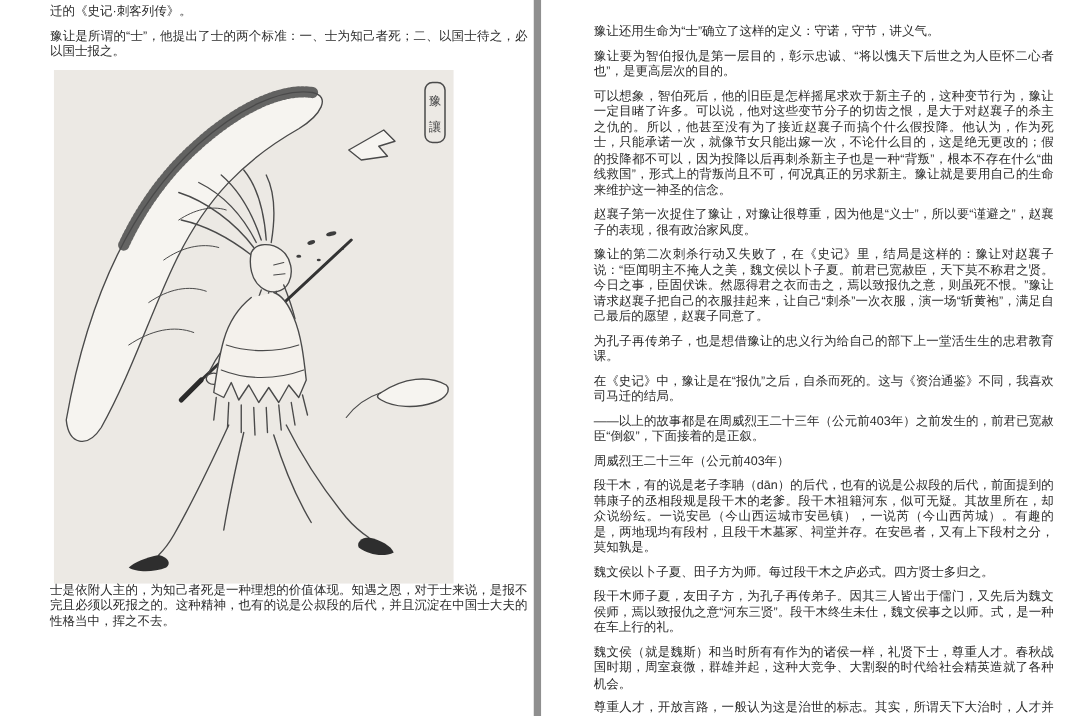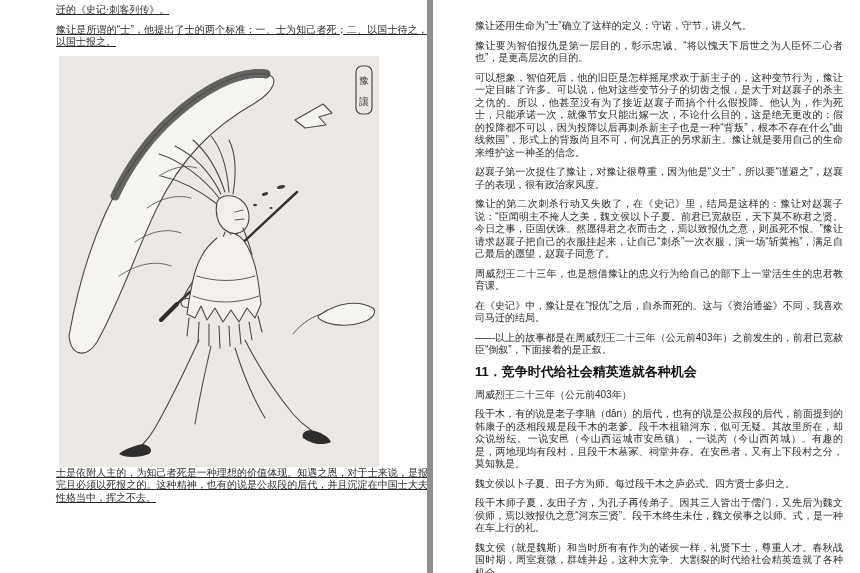--- a/index.html
+++ b/index.html
@@ -9,21 +9,21 @@
     font-family: "Liberation Sans", sans-serif;
     color: #2b2b2b;
     position: relative;
     overflow: hidden;
   }
   .page {
     position: absolute; top: 0; height: 573px;
     background: #ffffff;
     box-sizing: border-box;
   }
-  .page-left  { left: 16px;   width: 429px; padding: 4px 7px 0 40px; text-decoration: underline; }
+  .page-left  { left: 0;   width: 429px; padding: 4px 7px 0 40px; }
   .page-right { left: 433px; width: 427px; padding: 20px 17px 0 42px; }
   .page-divider {
     position: absolute; left: 427px; top: 0;
     width: 6px; height: 573px;
     background: #8f8f8f;
   }
   p.body-text {
     margin: 0 0 7px 0;
     font-size: 10px;
     line-height: 12.5px;
@@ -117,25 +117,24 @@
   </div>
 
   <div class="page-divider"></div>
 
   <div class="page page-right">
     <p class="body-text">豫让还用生命为“士”确立了这样的定义：守诺，守节，讲义气。</p>
     <p class="body-text">豫让要为智伯报仇是第一层目的，彰示忠诚、“将以愧天下后世之为人臣怀二心者也”，是更高层次的目的。</p>
     <p class="body-text">可以想象，智伯死后，他的旧臣是怎样摇尾求欢于新主子的，这种变节行为，豫让一定目睹了许多。可以说，他对这些变节分子的切齿之恨，是大于对赵襄子的杀主之仇的。所以，他甚至没有为了接近赵襄子而搞个什么假投降。他认为，作为死士，只能承诺一次，就像节女只能出嫁一次，不论什么目的，这是绝无更改的；假的投降都不可以，因为投降以后再刺杀新主子也是一种“背叛”，根本不存在什么“曲线救国”，形式上的背叛尚且不可，何况真正的另求新主。豫让就是要用自己的生命来维护这一神圣的信念。</p>
     <p class="body-text">赵襄子第一次捉住了豫让，对豫让很尊重，因为他是“义士”，所以要“谨避之”，赵襄子的表现，很有政治家风度。</p>
     <p class="body-text">豫让的第二次刺杀行动又失败了，在《史记》里，结局是这样的：豫让对赵襄子说：“臣闻明主不掩人之美，魏文侯以卜子夏。前君已宽赦臣，天下莫不称君之贤。今日之事，臣固伏诛。然愿得君之衣而击之，焉以致报仇之意，则虽死不恨。”豫让请求赵襄子把自己的衣服挂起来，让自己“刺杀”一次衣服，演一场“斩黄袍”，满足自己最后的愿望，赵襄子同意了。</p>
-    <p class="body-text">周威烈王二十三年，也是想借豫让的忠义行为给自己的部下上一堂活生生的忠君教育课。</p>
+    <p class="body-text">为孔子再传弟子，也是想借豫让的忠义行为给自己的部下上一堂活生生的忠君教育课。</p>
     <p class="body-text">在《史记》中，豫让是在“报仇”之后，自杀而死的。这与《资治通鉴》不同，我喜欢司马迁的结局。</p>
     <p class="body-text">——以上的故事都是在周威烈王二十三年（公元前403年）之前发生的，前君已宽赦臣“倒叙”，下面接着的是正叙。</p>
 
-    <h2 class="section-heading">11．竞争时代给社会精英造就各种机会</h2>
 
     <p class="body-text">周威烈王二十三年（公元前403年）</p>
     <p class="body-text">段干木，有的说是老子李聃（dān）的后代，也有的说是公叔段的后代，前面提到的韩康子的丞相段规是段干木的老爹。段干木祖籍河东，似可无疑。其故里所在，却众说纷纭。一说安邑（今山西运城市安邑镇），一说芮（今山西芮城）。有趣的是，两地现均有段村，且段干木墓冢、祠堂并存。在安邑者，又有上下段村之分，莫知孰是。</p>
     <p class="body-text">魏文侯以卜子夏、田子方为师。每过段干木之庐必式。四方贤士多归之。</p>
     <p class="body-text">段干木师子夏，友田子方，为孔子再传弟子。因其三人皆出于儒门，又先后为魏文侯师，焉以致报仇之意“河东三贤”。段干木终生未仕，魏文侯事之以师。式，是一种在车上行的礼。</p>
     <p class="body-text">魏文侯（就是魏斯）和当时所有有作为的诸侯一样，礼贤下士，尊重人才。春秋战国时期，周室衰微，群雄并起，这种大竞争、大割裂的时代给社会精英造就了各种机会。</p>
     <p class="body-text">尊重人才，开放言路，一般认为这是治世的标志。其实，所谓天下大治时，人才并不值钱，言路也不会开放，开放一点也是面子工程。反而是大分裂、大竞争时代，对人才比较尊重，学术也得以自由。</p>
   </div>
 
 </div>

